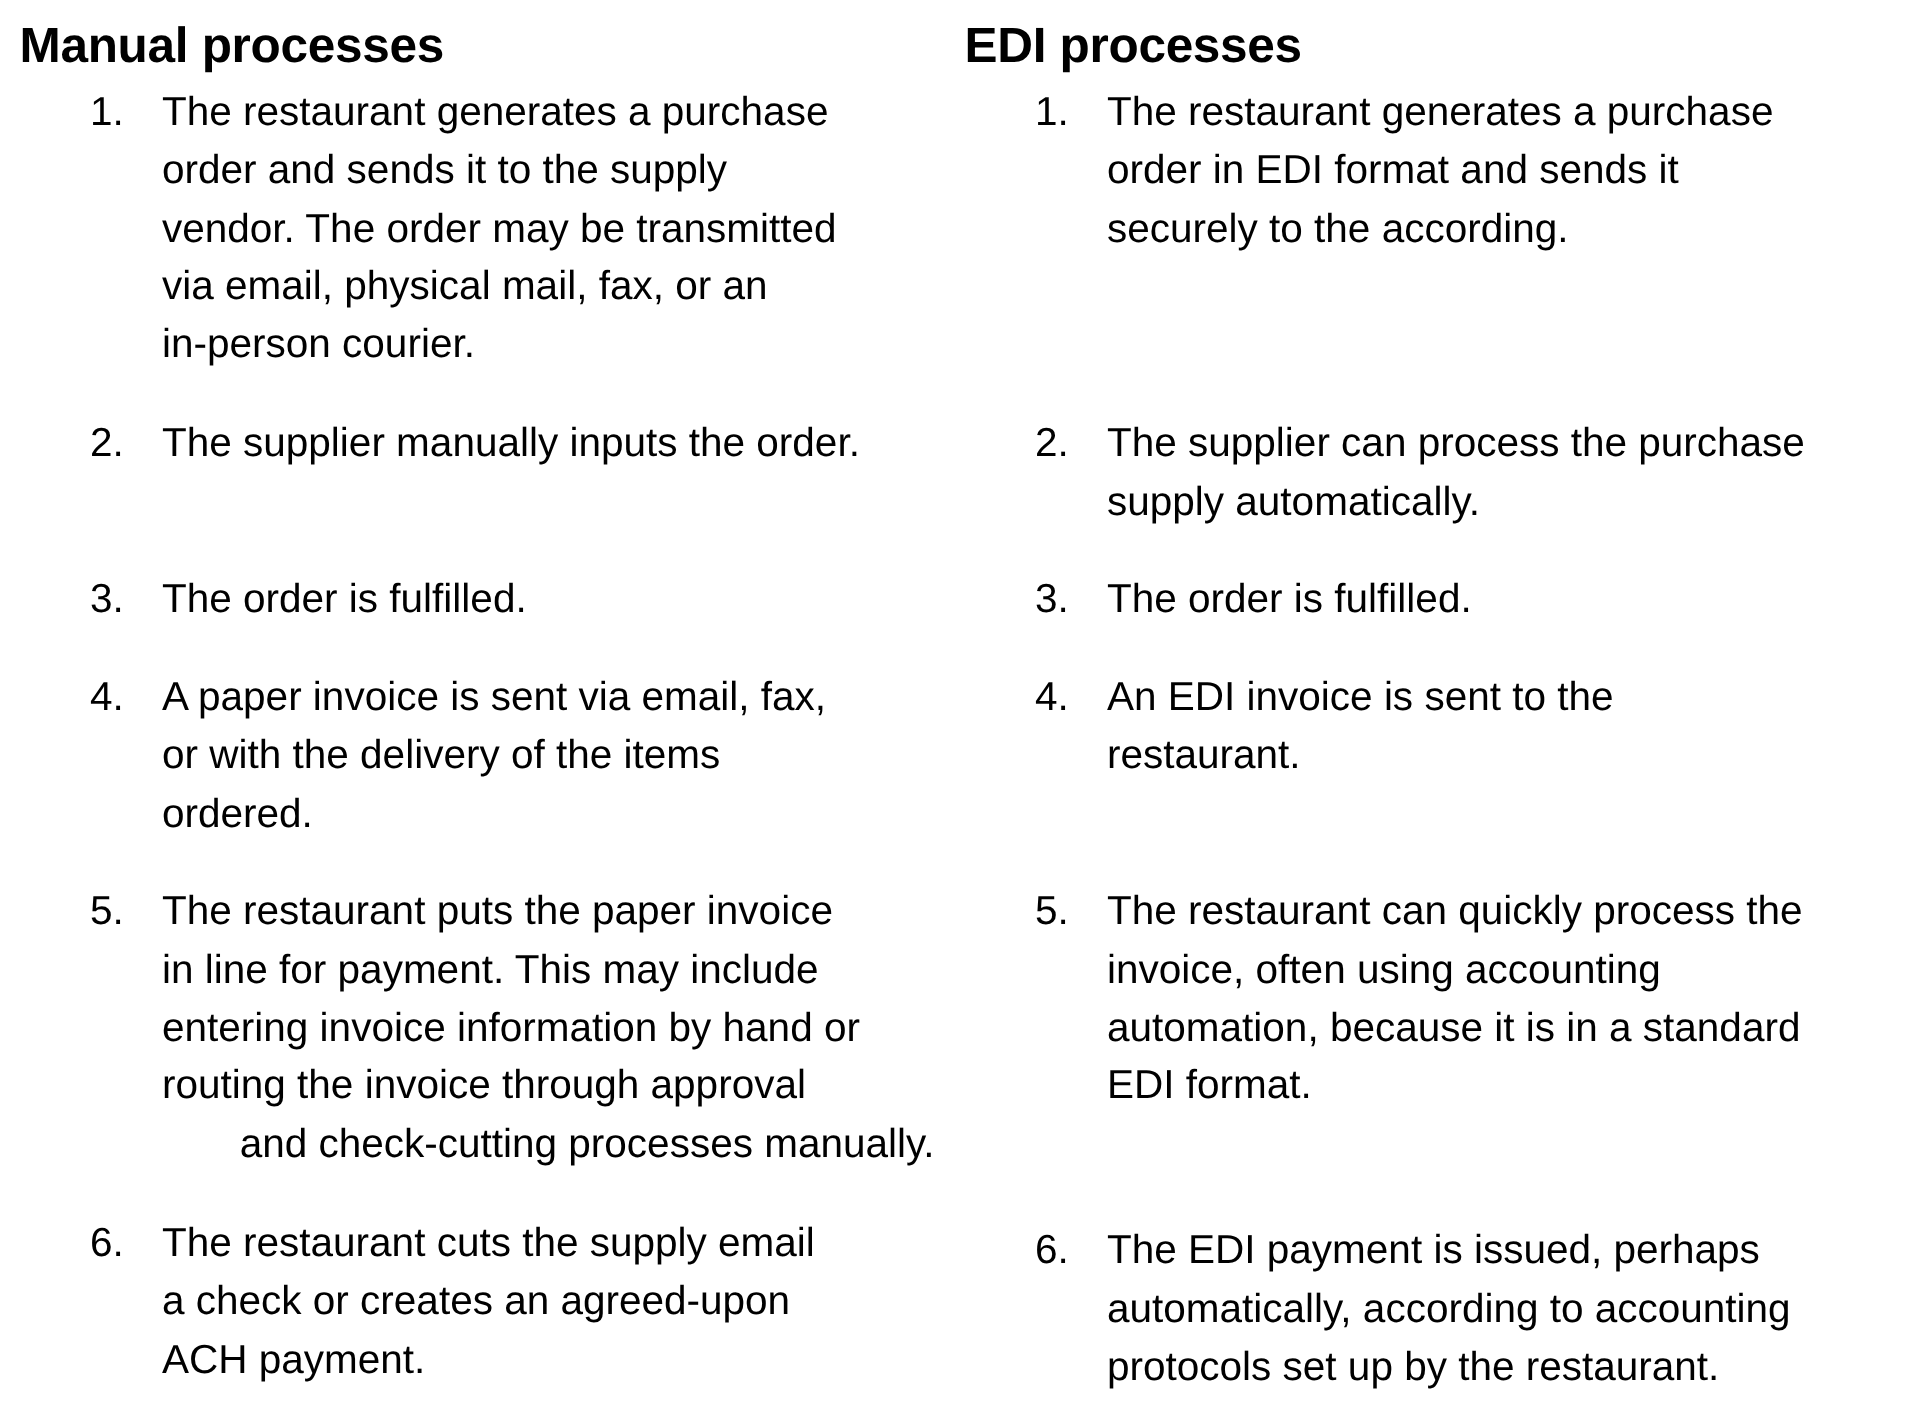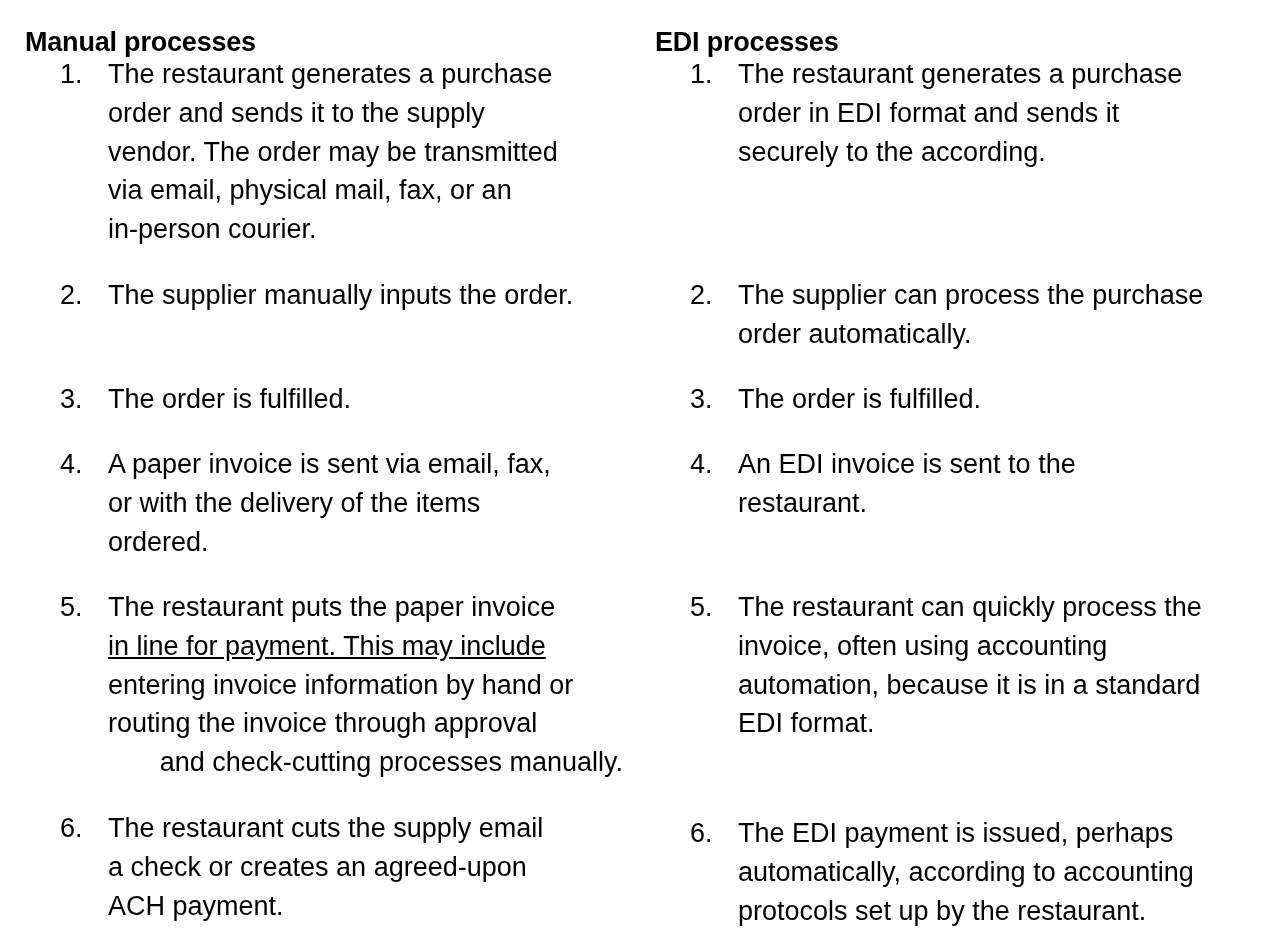--- a/index.html
+++ b/index.html
@@ -19,24 +19,24 @@
       position: absolute;
       top: 0;
       height: 946px;
     }
     .col-manual { left: 0; width: 630px; }
     .col-edi { left: 630px; width: 648px; }
     .heading {
       position: absolute;
       top: 12px;
       left: 13px;
-      font-size: 27px;
+      font-size: 33px;
       font-weight: bold;
       line-height: 36px;
-      margin: 12px;
+      margin: 0;
       letter-spacing: -0.2px;
     }
     .col-edi .heading { left: 13px; }
     .steps {
       list-style: none;
       margin: 0;
       padding: 0;
     }
     .step {
       position: absolute;
@@ -92,21 +92,21 @@
       <span class="step-text">
           <span style="display: block; white-space: nowrap;">A paper invoice is sent via email, fax,</span>
           <span style="display: block; white-space: nowrap;">or with the delivery of the items</span>
           <span style="display: block; white-space: nowrap;">ordered.</span>
         </span>
     </li>
     <li class="step" style="top:588px">
       <span class="step-num">5.</span>
       <span class="step-text">
           <span style="display: block; white-space: nowrap;">The restaurant puts the paper invoice</span>
-          <span style="display: block; white-space: nowrap; text-decoration: underline;">in line for payment. This may include</span>
+          <span style="display: block; white-space: nowrap;">in line for payment. This may include</span>
           <span style="display: block; white-space: nowrap;">entering invoice information by hand or</span>
           <span style="display: block; white-space: nowrap;">routing the invoice through approval</span>
           <span style="display: block; white-space: nowrap; text-align: right;">and check-cutting processes manually.</span>
         </span>
     </li>
     <li class="step" style="top:809px">
       <span class="step-num">6.</span>
       <span class="step-text">
           <span style="display: block; white-space: nowrap;">The restaurant cuts the supply email</span>
           <span style="display: block; white-space: nowrap;">a check or creates an agreed-upon</span>
@@ -124,21 +124,21 @@
       <span class="step-text">
           <span style="display: block; white-space: nowrap;">The restaurant generates a purchase</span>
           <span style="display: block; white-space: nowrap;">order in EDI format and sends it</span>
           <span style="display: block; white-space: nowrap;">securely to the according.</span>
         </span>
     </li>
     <li class="step" style="top:276px">
       <span class="step-num">2.</span>
       <span class="step-text">
           <span style="display: block; white-space: nowrap;">The supplier can process the purchase</span>
-          <span style="display: block; white-space: nowrap;">order automatically.</span>
+          <span style="display: block; white-space: nowrap;">supply automatically.</span>
         </span>
     </li>
     <li class="step" style="top:380px">
       <span class="step-num">3.</span>
       <span class="step-text">
           <span style="display: block; white-space: nowrap;">The order is fulfilled.</span>
         </span>
     </li>
     <li class="step" style="top:445px">
       <span class="step-num">4.</span>

